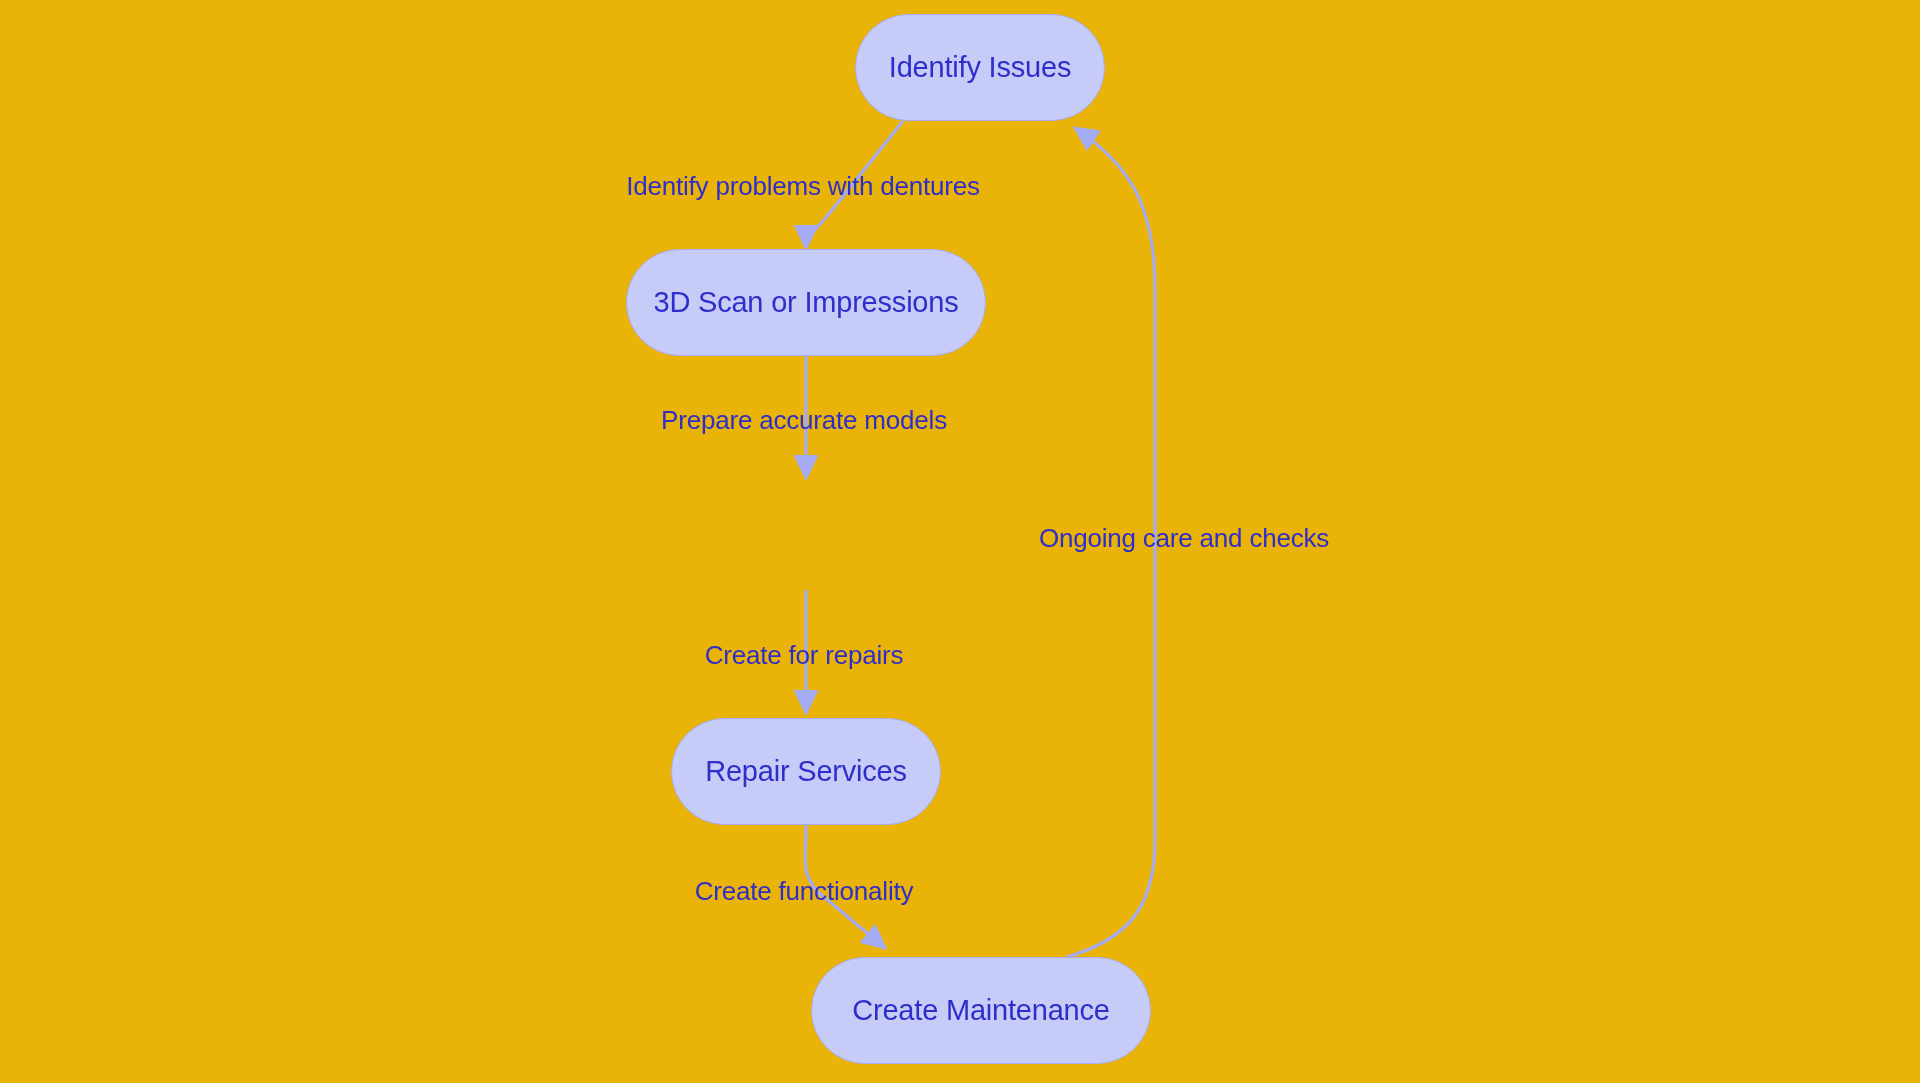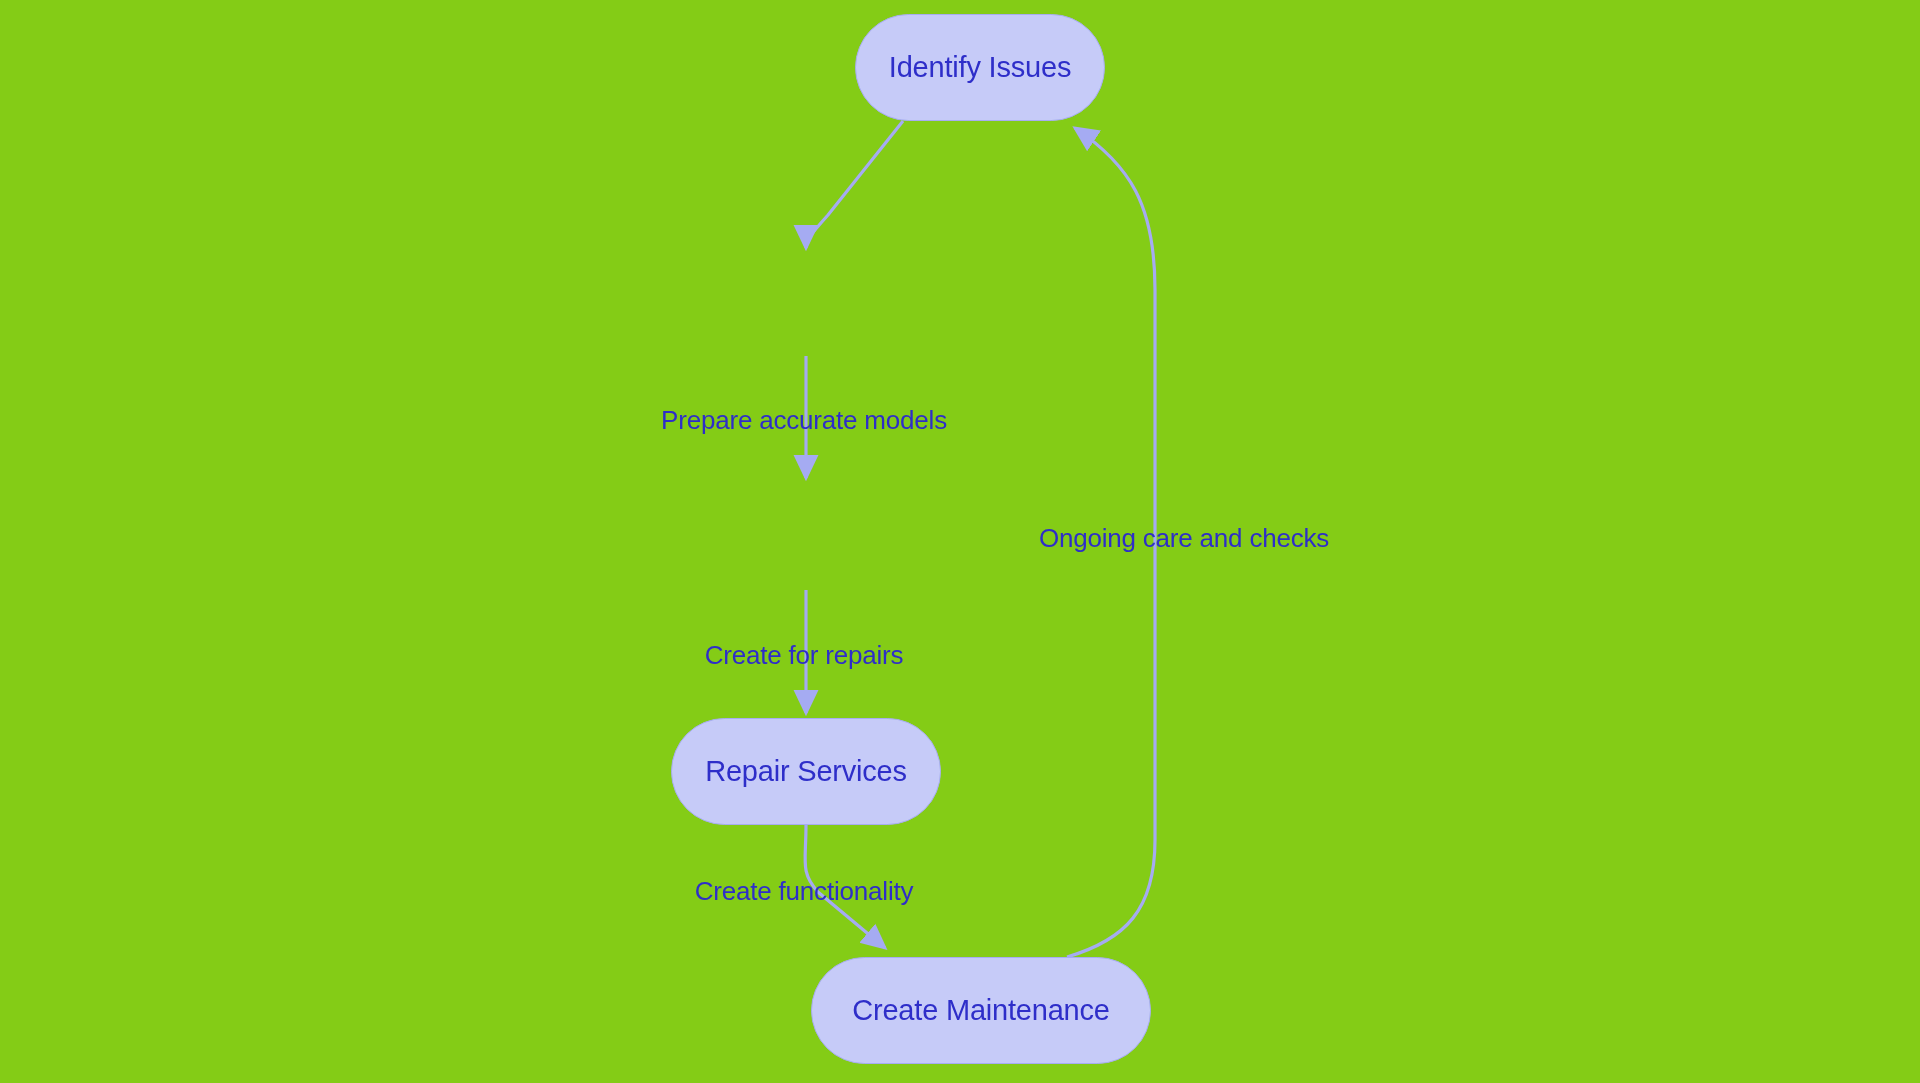--- a/index.html
+++ b/index.html
@@ -11,21 +11,21 @@
   body {
     width: 1920px;
     height: 1083px;
     overflow: hidden;
     font-family: "Liberation Sans", sans-serif;
   }
   #flow-root {
     position: relative;
     width: 1920px;
     height: 1083px;
-    background: #84cc16;
+    background: #eab308;
   }
   #edge-layer {
     position: absolute;
     left: 0;
     top: 0;
     width: 1920px;
     height: 1083px;
   }
   .flow-node {
     position: absolute;
@@ -81,30 +81,34 @@
 
     <path d="M 806 825 C 806 862 800 872 818 892 L 885 948" fill="none" stroke="#a5abf2" stroke-width="3.2" marker-end="url(#arrowhead)"></path>
 
     <path d="M 1067 957 C 1125 940 1155 910 1155 840 L 1155 290 C 1155 205 1130 165 1075 128" fill="none" stroke="#a5abf2" stroke-width="3.2" marker-end="url(#arrowhead)"></path>
   </svg>
 
   <div class="flow-node" style="left:855px; top:14px; width:250px; height:107px;">
     <span class="node-label">Identify Issues</span>
   </div>
 
+  <div class="flow-node" style="left:626px; top:249px; width:360px; height:107px;">
+    <span class="node-label">3D Scan or Impressions</span>
+  </div>
 
 
   <div class="flow-node" style="left:671px; top:718px; width:270px; height:107px;justify-content:center;">
     <span class="node-label">Repair Services</span>
   </div>
 
   <div class="flow-node" style="left:811px; top:957px; width:340px; height:107px;">
     <span class="node-label">Create Maintenance</span>
   </div>
 
+  <div class="edge-label" style="left:803px; top:186px;">Identify problems with dentures</div>
 
   <div class="edge-label" style="left:804px; top:420px;">Prepare accurate models</div>
 
   <div class="edge-label" style="left:804px; top:655px;">Create for repairs</div>
 
   <div class="edge-label" style="left:804px; top:891px;">Create functionality</div>
 
   <div class="edge-label" style="left:1155px; top:538px;margin-left:29px;">Ongoing care and checks</div>
 
 </div>

